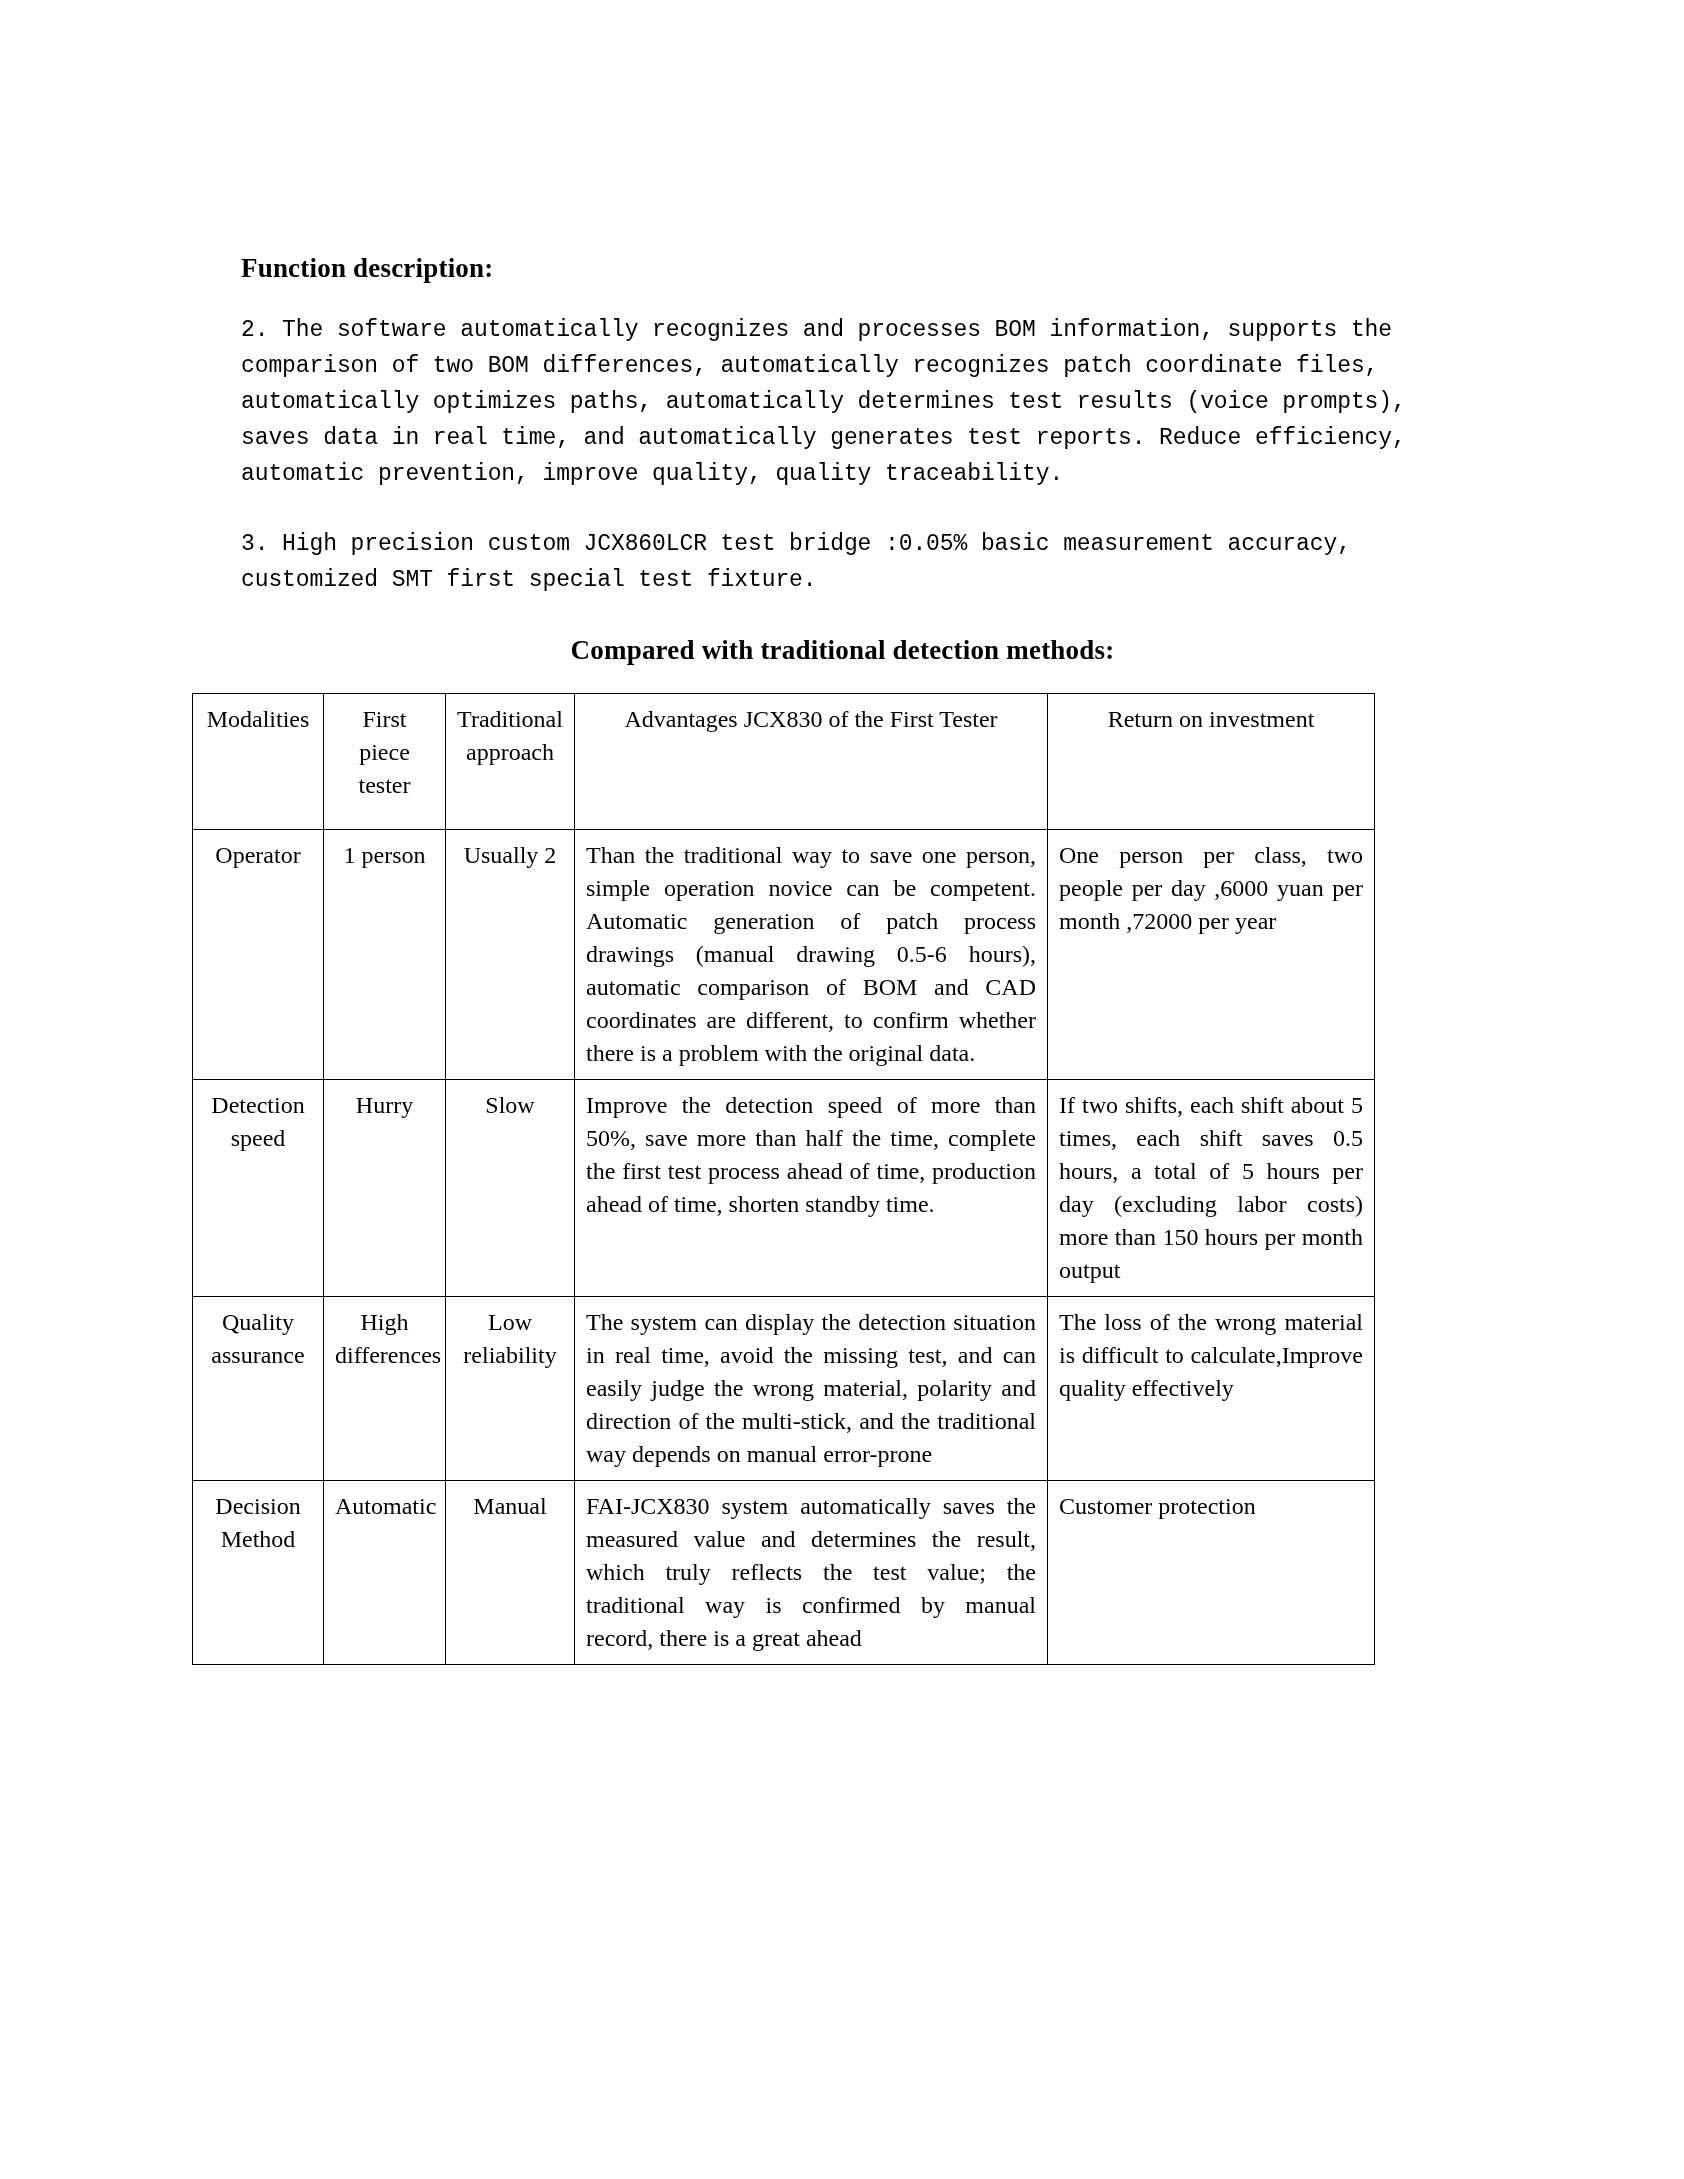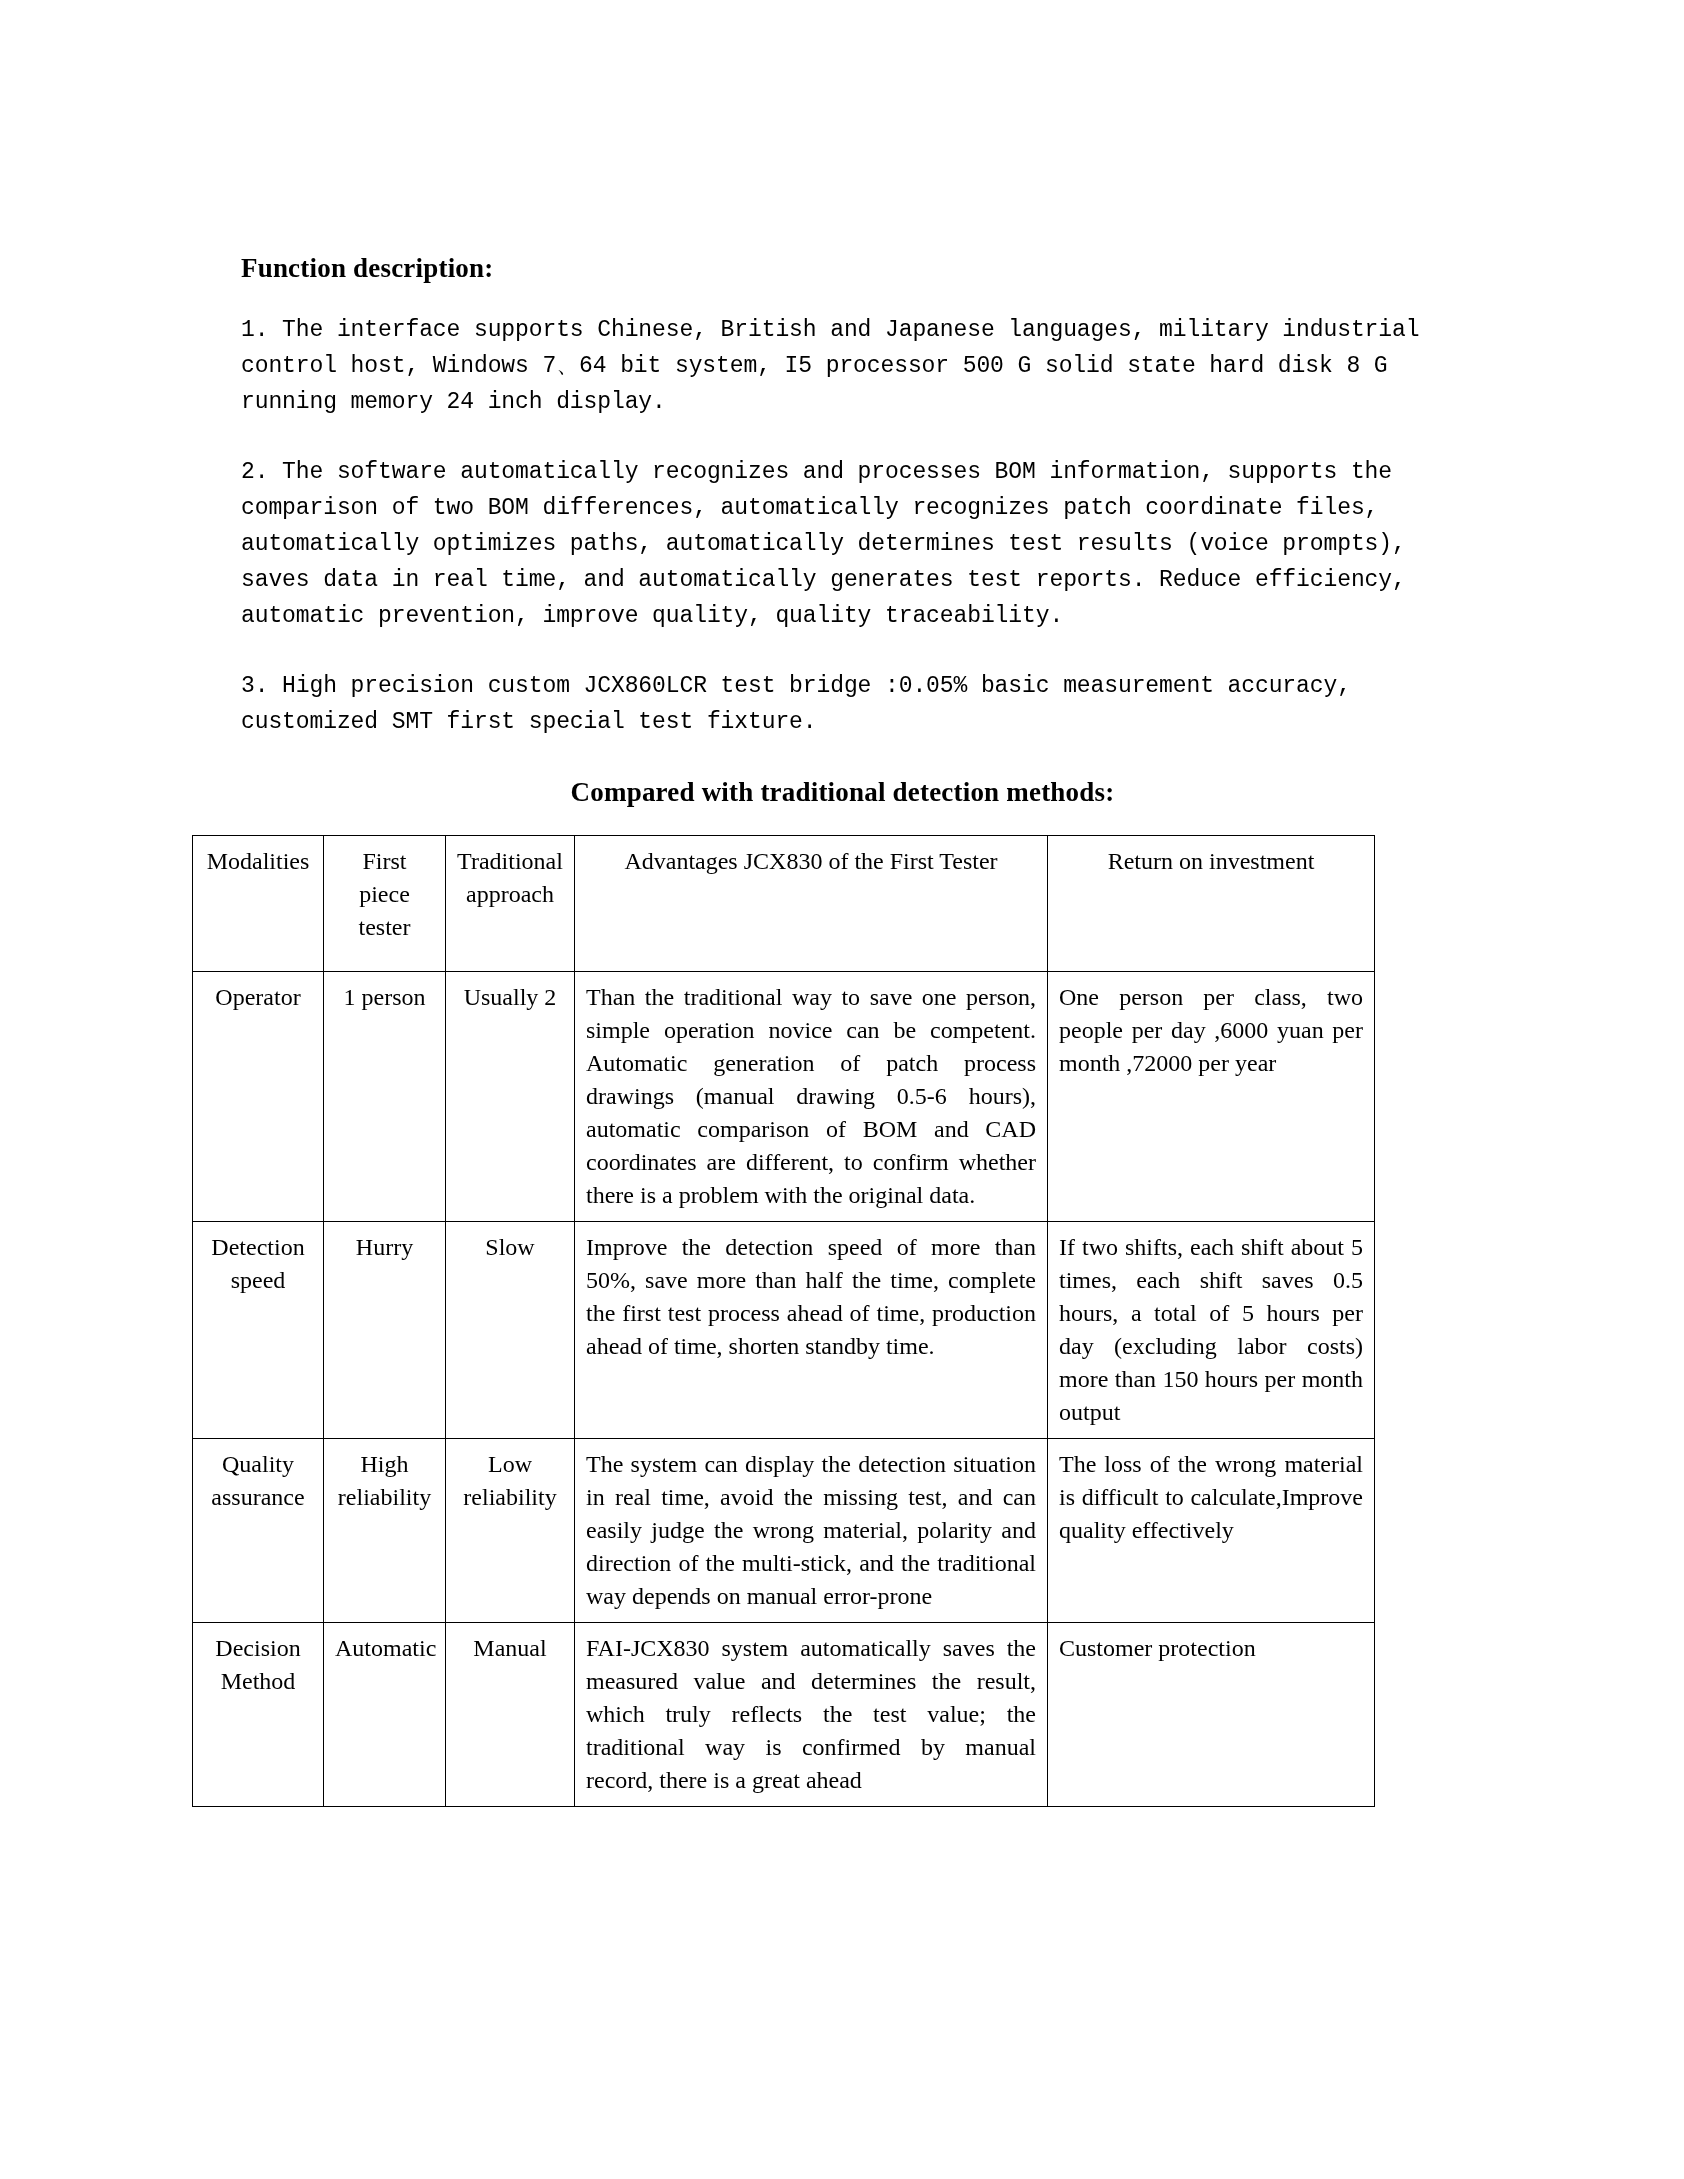--- a/index.html
+++ b/index.html
@@ -94,21 +94,20 @@
   .row-head td, .row-head th { height: 117px; }
 </style>
 </head>
 <body>
 
 <div class="page">
   <div class="content">
 
     <h1 class="section-heading">Function description:</h1>
 
-    <p class="mono-para">1. The interface supports Chinese, British and Japanese languages, military industrial control host, Windows 7、64 bit system, I5 processor 500 G solid state hard disk 8 G running memory 24 inch display.</p>
 
     <p class="mono-para">2. The software automatically recognizes and processes BOM information, supports the comparison of two BOM differences, automatically recognizes patch coordinate files, automatically optimizes paths, automatically determines test results (voice prompts), saves data in real time, and automatically generates test reports. Reduce efficiency, automatic prevention, improve quality, quality traceability.</p>
 
     <p class="mono-para">3. High precision custom JCX860LCR test bridge :0.05% basic measurement accuracy, customized SMT first special test fixture.</p>
 
     <h2 class="section-heading-2">Compared with traditional detection methods:</h2>
 
     <table class="compare">
       <colgroup>
         <col class="w-mod">
@@ -136,21 +135,21 @@
         </tr>
         <tr>
           <td class="c-mod">Detection speed</td>
           <td class="c-first">Hurry</td>
           <td class="c-trad">Slow</td>
           <td class="c-adv">Improve the detection speed of more than 50%, save more than half the time, complete the first test process ahead of time, production ahead of time, shorten standby time.</td>
           <td class="c-roi">If two shifts, each shift about 5 times, each shift saves 0.5 hours, a total of 5 hours per day (excluding labor costs) more than 150 hours per month output</td>
         </tr>
         <tr>
           <td class="c-mod">Quality assurance</td>
-          <td class="c-first">High reliability</td>
+          <td class="c-first">High differences</td>
           <td class="c-trad">Low reliability</td>
           <td class="c-adv">The system can display the detection situation in real time, avoid the missing test, and can easily judge the wrong material, polarity and direction of the multi-stick, and the traditional way depends on manual error-prone</td>
           <td class="c-roi">The loss of the wrong material is difficult to calculate,Improve quality effectively</td>
         </tr>
         <tr>
           <td class="c-mod">Decision Method</td>
           <td class="c-first">Automatic</td>
           <td class="c-trad">Manual</td>
           <td class="c-adv">FAI-JCX830 system automatically saves the measured value and determines the result, which truly reflects the test value; the traditional way is confirmed by manual record, there is a great ahead</td>
           <td class="c-roi">Customer protection</td>

